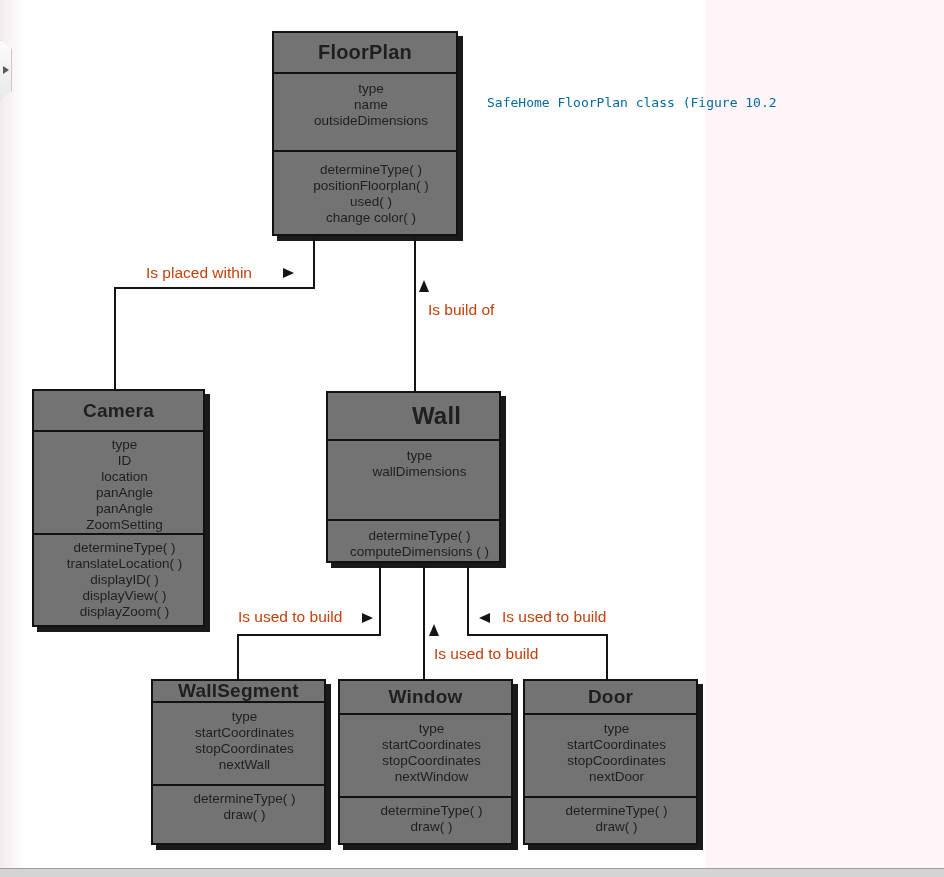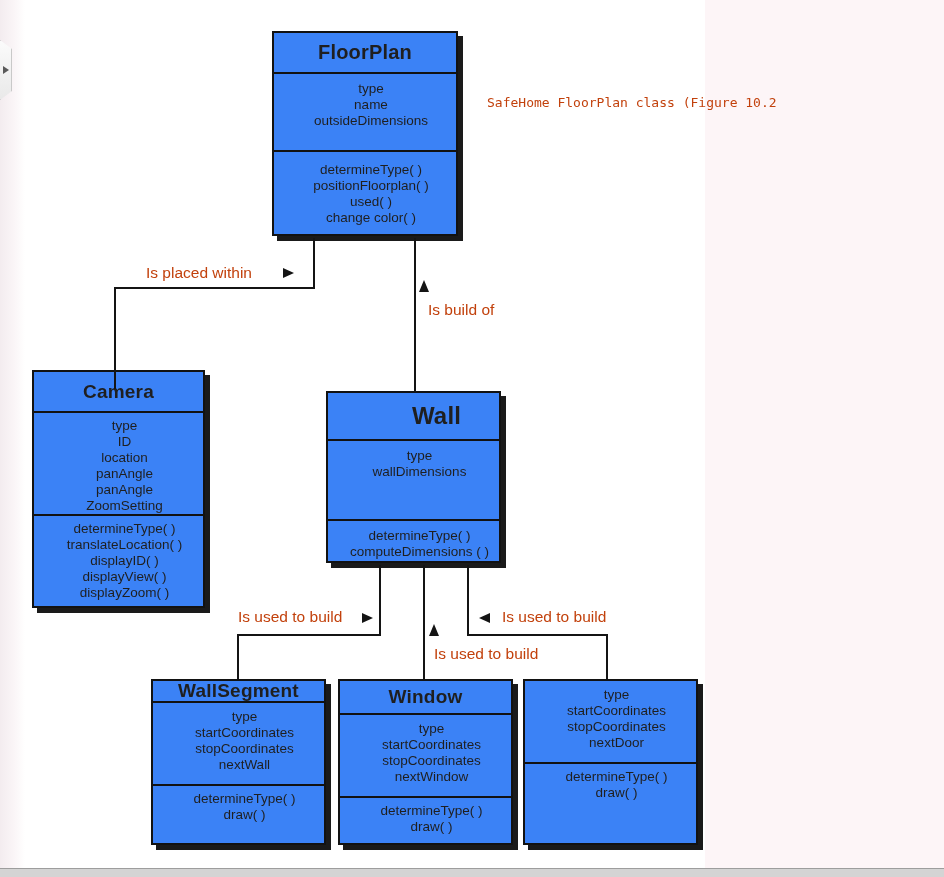--- a/index.html
+++ b/index.html
@@ -17,24 +17,24 @@
                background:linear-gradient(180deg,#fbfbfb,#e9e9e9);
                border:1px solid #c9c9c9; border-left:none;
                border-radius:0 6px 6px 0;
                clip-path:polygon(0 0, 100% 15%, 100% 85%, 0 100%);
                display:flex; align-items:center; justify-content:center; cursor:pointer; }
   .tab-arrow { width:0; height:0; border-top:4px solid transparent; border-bottom:4px solid transparent;
                border-left:6px solid #5a5a5a; }
 
   
   .caption { position:absolute; left:487px; top:95px; font-family:"DejaVu Sans Mono", monospace;
-             font-size:13px; color:#c2410c; white-space:nowrap; }
+             font-size:13px; color:#0369a1; white-space:nowrap; }
 
   
-  .uml-class { position:absolute; background:#3b82f6; border:2px solid #121212;
+  .uml-class { position:absolute; background:#737373; border:2px solid #121212;
                box-shadow:5px 5px 0 0 #1a1a1a; color:#1f1f1f; }
   .uml-title { display:flex; align-items:center; justify-content:center;
                font-weight:bold; border-bottom:2px solid #121212; letter-spacing:.2px; }
   .uml-sec   { padding:7px 0 0 12px; font-size:13.5px; line-height:16px;text-align:center; }
   .uml-attrs { border-bottom:2px solid #121212; }
 
   
   .cline { position:absolute; background:#141414; }
 
   
@@ -72,21 +72,21 @@
       <div>outsideDimensions</div>
     </div>
     <div class="uml-sec" style="height:82px; padding-top:10px;">
       <div>determineType( )</div>
       <div>positionFloorplan( )</div>
       <div>used( )</div>
       <div>change color( )</div>
     </div>
   </div>
 
-  <div class="uml-class" style="left:32px; top:370px; width:173px; height:238px;">
+  <div class="uml-class" style="left:32px; top:389px; width:173px; height:238px;">
     <div class="uml-title" style="height:41px; font-size:19px;">Camera</div>
     <div class="uml-sec uml-attrs" style="height:103px; padding-top:5px;">
       <div>type</div>
       <div>ID</div>
       <div>location</div>
       <div>panAngle</div>
       <div>panAngle</div>
       <div>ZoomSetting</div>
     </div>
     <div class="uml-sec" style="height:90px; padding-top:5px;">
@@ -132,20 +132,21 @@
       <div>stopCoordinates</div>
       <div>nextWindow</div>
     </div>
     <div class="uml-sec" style="height:45px; padding-top:5px;">
       <div>determineType( )</div>
       <div>draw( )</div>
     </div>
   </div>
 
   <div class="uml-class" style="left:523px; top:679px; width:175px; height:166px;">
+    <div class="uml-title" style="height:34px; font-size:19px;">Door</div>
     <div class="uml-sec uml-attrs" style="height:83px; padding-top:6px;">
       <div>type</div>
       <div>startCoordinates</div>
       <div>stopCoordinates</div>
       <div>nextDoor</div>
     </div>
     <div class="uml-sec" style="height:45px; padding-top:5px;">
       <div>determineType( )</div>
       <div>draw( )</div>
     </div>

